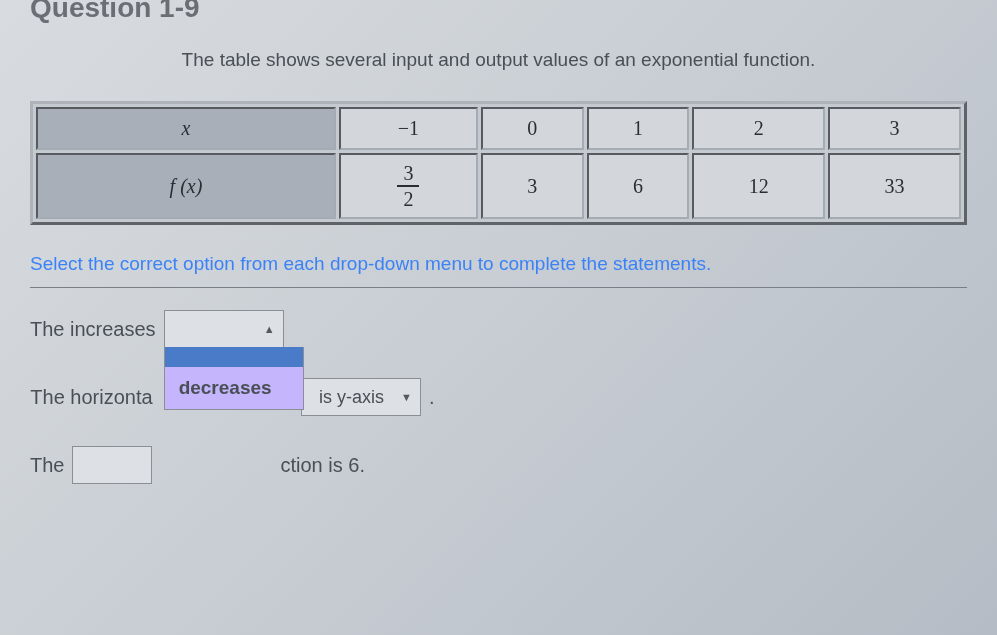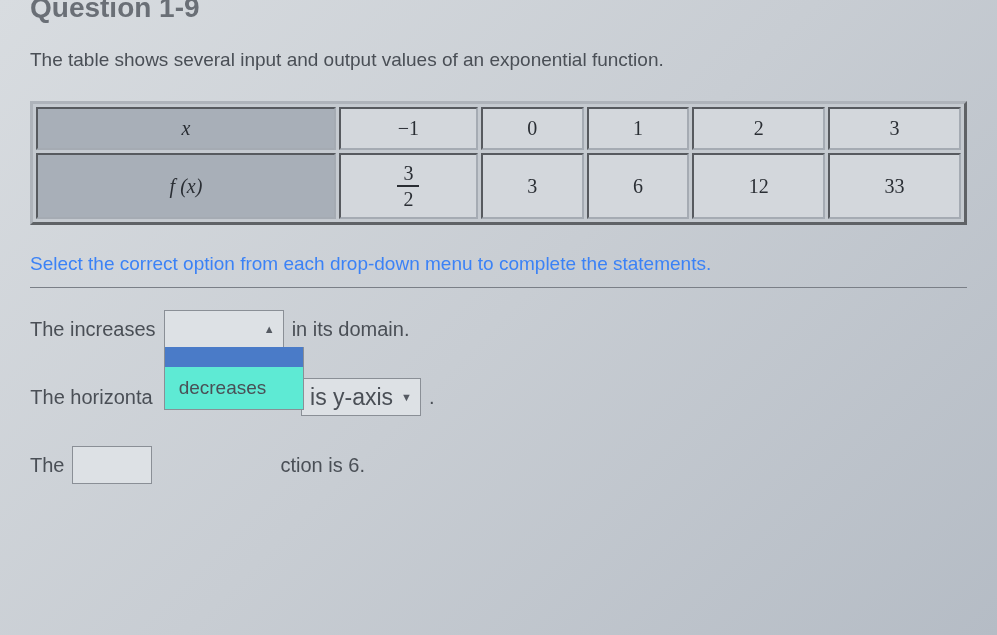--- a/index.html
+++ b/index.html
@@ -20,20 +20,21 @@
       font-size: 28px;
       font-weight: bold;
       color: #6a6f76;
       margin-bottom: 25px;
       margin-top: -8px;
     }
     .intro-text {
       font-size: 19px;
       color: #4a4f56;
       margin-bottom: 30px;
+      text-align: center;
     }
     .data-table {
       width: 100%;
       border-collapse: separate;
       border-spacing: 3px;
       margin-bottom: 28px;
       border: 3px outset #aeb3ba;
       background: #c5cad0;
     }
     .data-table td {
@@ -100,35 +101,36 @@
     }
     .dropdown-box.small {
       min-width: 80px;
     }
     .dropdown-box .caret {
       font-size: 11px;
       color: #555a62;
     }
     .dropdown-box .selected {
       flex: 1;
-      text-align: right;
-      font-size: 23px;
+      text-align: center;
+      font-size: 18px;
       color: #4a4f56;
       padding-right: 8px;
     }
     .dropdown-menu {
       position: absolute;
       top: 100%;
       left: -1px;
       right: -1px;
-      background: #5eead4;
+      background: #c4b5fd;
       border: 1px solid #8a8f96;
       border-top: none;
       z-index: 10;
       min-width: 140px;
+      font-weight: bold;
     }
     .dropdown-menu .option {
       padding: 10px 14px;
       font-size: 19px;
       color: #4a4f56;
       cursor: pointer;
     }
     .dropdown-menu .option.highlighted {
       background: #4a7bc8;
     }
@@ -176,21 +178,20 @@
 <div class="statement-row">
   <span class="label">The increases</span>
   <span class="dropdown-box">
     <span class="selected"></span>
     <span class="caret">▲</span>
     <div class="dropdown-menu">
       <div class="option highlighted"></div>
       <div class="option">decreases</div>
     </div>
   </span>
-  <span class="after-text">in its domain.</span>
 </div>
 
 <div class="statement-row">
   <span class="label" style="width:123px; overflow:hidden;text-align:center;">The horizonta</span>
   <span style="width:140px; display:inline-block;"></span>
   <span class="dropdown-box">
     <span class="selected">is y-axis</span>
     <span class="caret">▼</span>
   </span>
   <span class="after-text">.</span>

